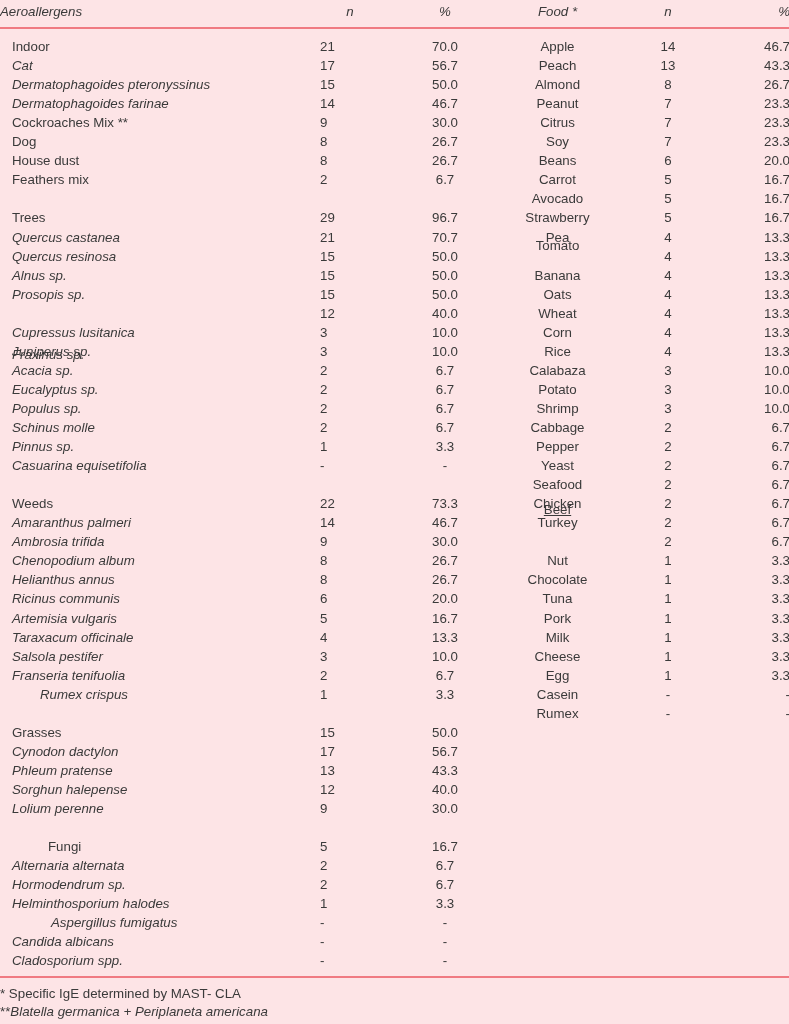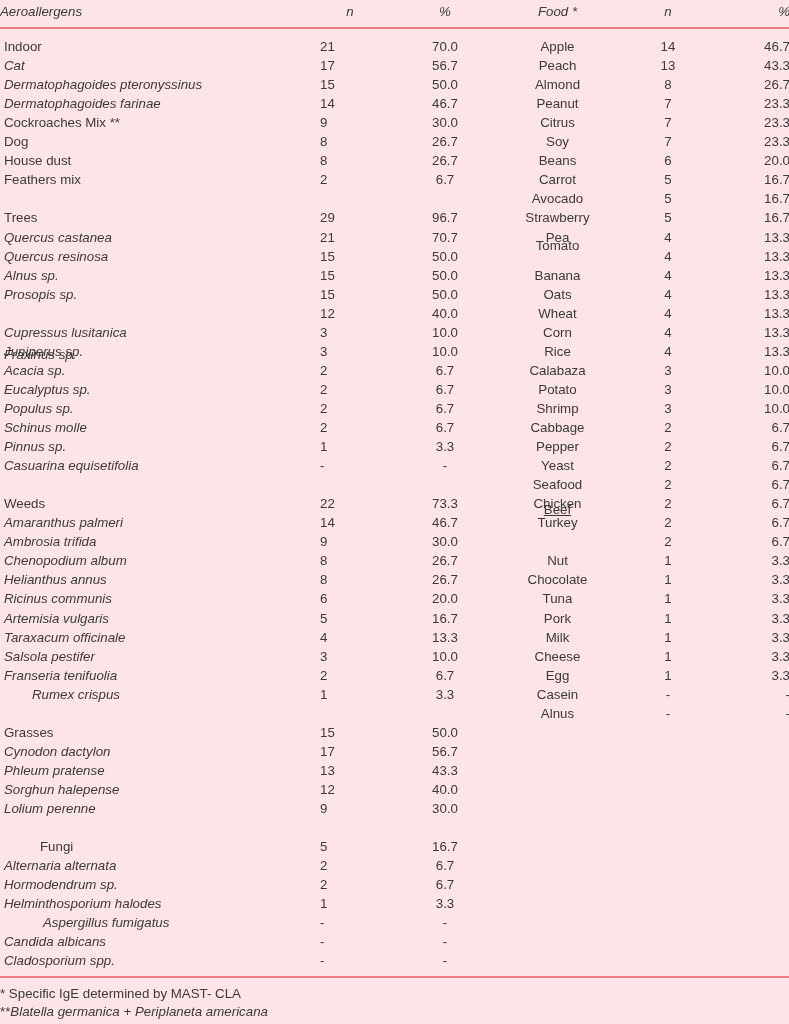--- a/index.html
+++ b/index.html
@@ -7,21 +7,21 @@
     width: 789px; height: 1024px; overflow: hidden;
     background: #fde4e6;
     font-family: "Liberation Sans", sans-serif;
     font-size: 13.3px; color: #3a3a3a;
     position: relative;
   }
   .hdr { position: absolute; top: 3px; height: 18px; font-style: italic; line-height: 18px; }
   .rule { position: absolute; left: 0; width: 789px; height: 2px; background: #f07a82; }
   .row { position: absolute; height: 19px; line-height: 19px; white-space: nowrap; }
   .it { font-style: italic; }
-  .c-name { left: 4px; }
+  .c-name { left: 12px; }
   .c-n { left: 320px; width: 60px; text-align: left; }
   .c-p { left: 415px; width: 60px; text-align: center; }
   .f-name { left: 500px; width: 115px; text-align: center; }
   .f-n { left: 638px; width: 60px; text-align: center; }
   .f-p { left: 740px; width: 50px; text-align: right; }
   .foot { position: absolute; left: 0; line-height: 18px; }
 </style>
 </head>
 <body>
 
@@ -272,21 +272,21 @@
     <span class="row f-p" style="top: 627.55px;">3.3</span>
     <span class="row f-name" style="top: 646.6px;">Cheese</span>
     <span class="row f-n" style="top: 646.6px;">1</span>
     <span class="row f-p" style="top: 646.6px;">3.3</span>
     <span class="row f-name" style="top: 665.65px;">Egg</span>
     <span class="row f-n" style="top: 665.65px;">1</span>
     <span class="row f-p" style="top: 665.65px;">3.3</span>
     <span class="row f-name" style="top: 684.7px;">Casein</span>
     <span class="row f-n" style="top: 684.7px;">-</span>
     <span class="row f-p" style="top: 684.7px;">-</span>
-    <span class="row f-name" style="top: 703.75px;">Alnus</span>
+    <span class="row f-name" style="top: 703.75px;">Rumex</span>
     <span class="row f-n" style="top: 703.75px;">-</span>
     <span class="row f-p" style="top: 703.75px;">-</span>
   </div>
 
 <div class="rule" style="top:976px;"></div>
 
 <div class="foot" style="top:985px;">*  Specific IgE determined by MAST- CLA</div>
 <div class="foot" style="top:1003px;text-align:right;">
   <span>**</span><span class="it">Blatella germanica + Periplaneta americana</span>
 </div>

